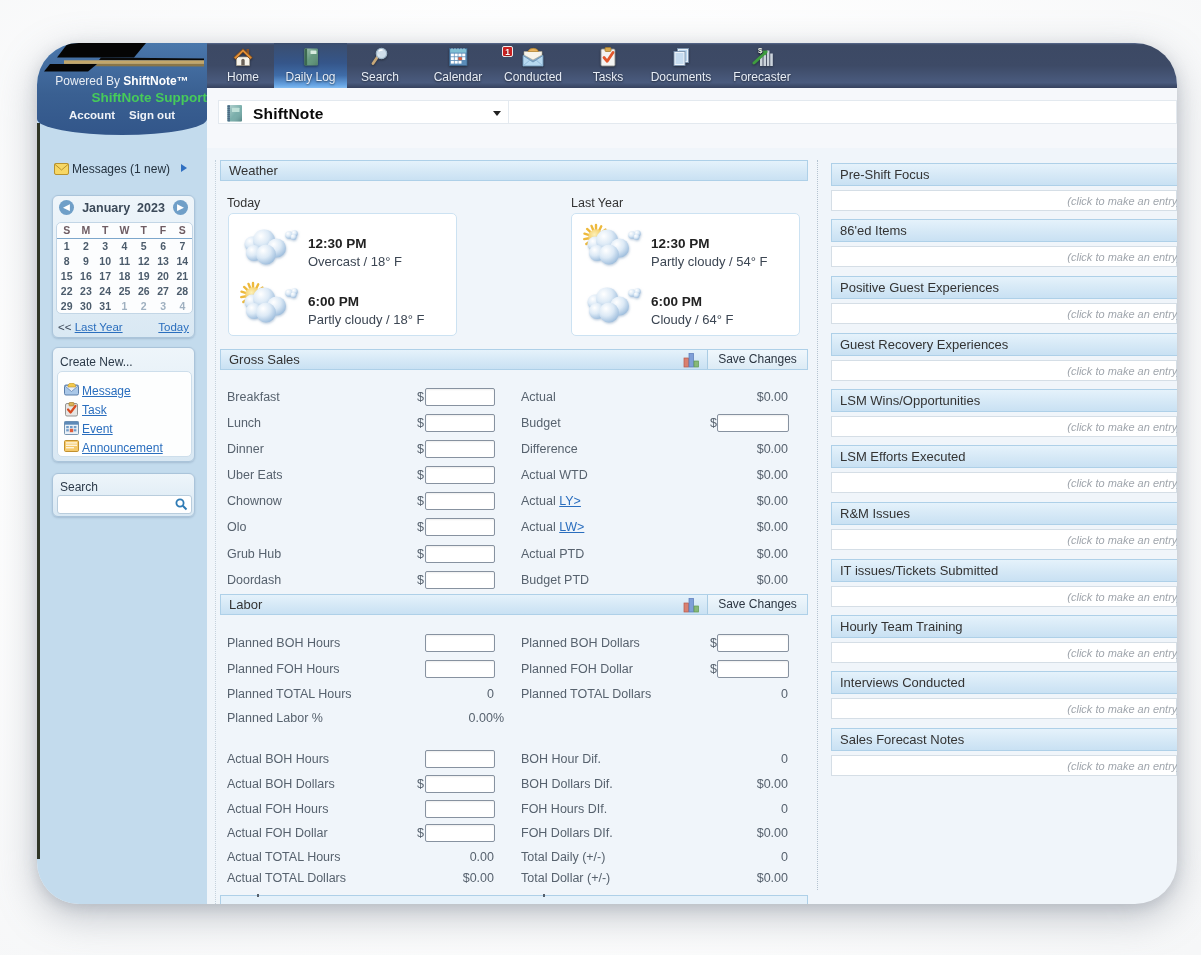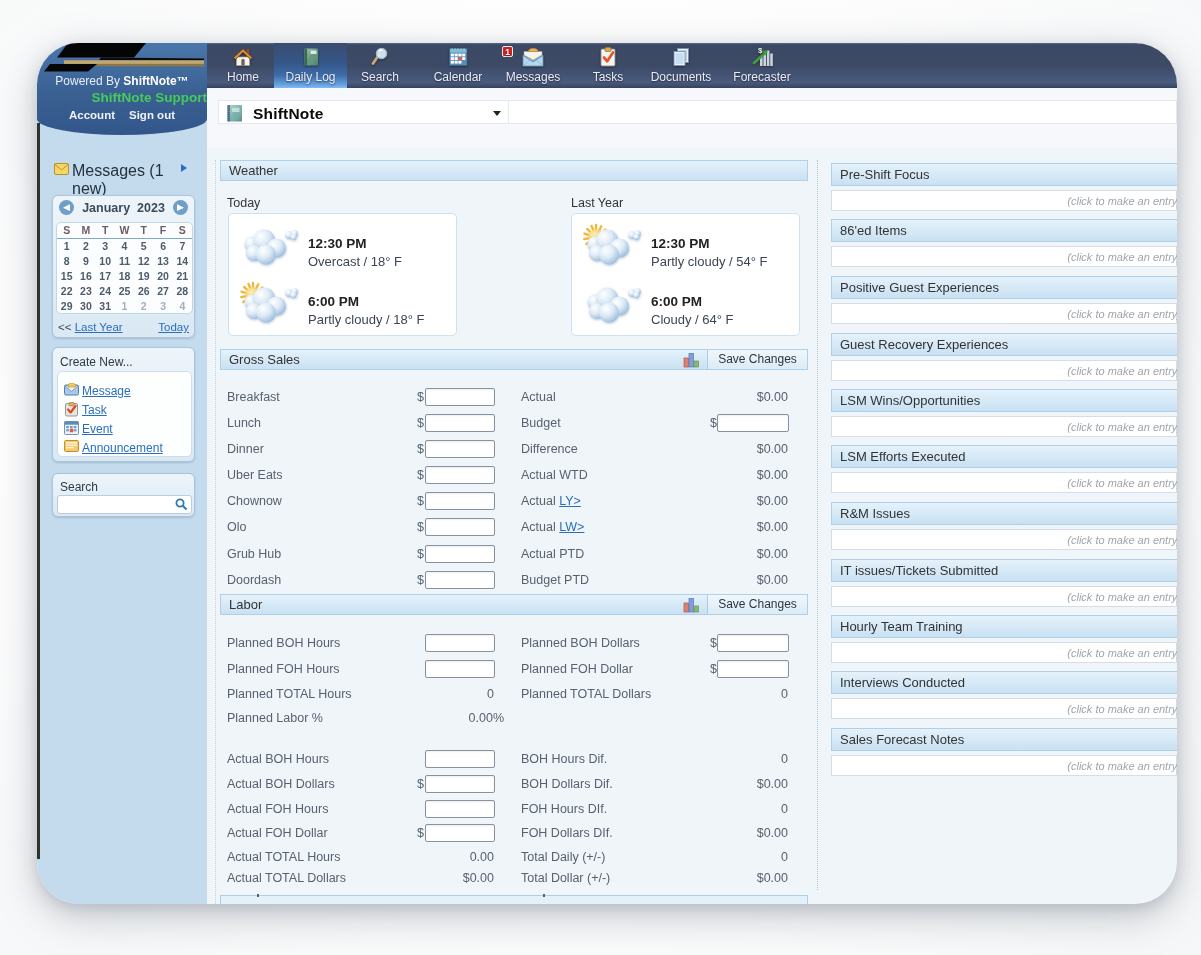--- a/index.html
+++ b/index.html
@@ -14,21 +14,21 @@
 #sidebar { position:absolute; left:0; top:0; width:170px; height:861px; background:#c3dbed; }
 #sbhead { position:absolute; left:0; top:0; width:170px; height:92px;
   background:linear-gradient(#4a77ab, #3a6092 55%, #32568a);
   border-radius:0 0 50% 50% / 0 0 16px 16px; z-index:3; }
 #sbhead .pw { position:absolute; top:31px; width:100%; text-align:center; color:#e8edf4; font-size:12px; }
 #sbhead .pw b { color:#fff; }
 #sbhead .sup { position:absolute; top:47px; width:100%; text-align:right; color:#46cb5a; font-size:13.5px; font-weight:bold; }
 #sbhead .acct { position:absolute; top:66px; width:100%; text-align:center; color:#f0f3f8; font-size:11.5px; font-weight:bold; }
 #sbhead .acct span { margin:8px 7px;text-align:right; }
 #leftstripe { position:absolute; left:0; top:80px; width:3px; height:736px; background:#2f3526; z-index:2; }
-.msgrow { position:absolute; left:17px; top:118px; width:145px; height:16px; font-size:16px; color:#24323f; }
+.msgrow { position:absolute; left:17px; top:118px; width:145px; height:16px; font-size:12px; color:#24323f; }
 .msgrow .txt { position:absolute; left:18px; top:1px; }
 .msgrow .arr { position:absolute; left:127px; top:3px; width:0; height:0; border-left:6px solid #2f6fc1; border-top:4px solid transparent; border-bottom:4px solid transparent; }
 .sbpanel { position:absolute; left:15px; width:143px; background:linear-gradient(#eef5fa,#d9e8f3);
   border:1px solid #aac4da; border-radius:6px; box-shadow:0 1px 2px rgba(70,100,130,.25); }
 #calpanel { top:152px; height:143px; }
 #calhdr { position:absolute; top:5px; left:0; width:100%; text-align:center; font-size:12.5px; font-weight:bold; color:#3c4a59; }
 .calbtn { position:absolute; top:4px; width:15px; height:15px; border-radius:50%; background:#6f9fc8; color:#fff; font-size:9px; line-height:15px; text-align:center; }
 #calprev { left:6px; } #calnext { right:6px; }
 #calgrid { position:absolute; left:3px; top:26px; width:137px; height:92px; background:#fcfdfe; border:1px solid #c3d6e6; border-radius:5px; font-size:11px; }
 #calgrid table { width:100%; height:100%; border-collapse:collapse; }
@@ -318,21 +318,21 @@
         <span class="badge">1</span>
         <span class="ic"><svg width="24" height="22" viewBox="0 0 24 22">
             <g transform="translate(1,2)">
               <path d="M1 7.5 L11 1 L21 7.5 L21 18 L1 18 Z" fill="#7ba2c4"></path>
               <path d="M2 7 L11 12 L20 7 L20 3.5 L2 3.5 Z" fill="#f7f4ea" stroke="#b0a890" stroke-width="0.6"></path>
               <path d="M6 3.5 A5.5 4.5 0 0 1 16.5 3.5 Z" fill="#e8b25e" stroke="#b8872e" stroke-width="0.7"></path>
               <path d="M1 7.5 L11 14 L21 7.5 L21 18 L1 18 Z" fill="#b7d9f0" stroke="#6d94b5" stroke-width="0.9"></path>
               <path d="M1 18 L8.5 11.5 M21 18 L13.5 11.5" stroke="#8fb8d8" stroke-width="0.9"></path>
             </g>
           </svg></span>
-        <span class="lb">Messages</span>
+        <span class="lb">Conducted</span>
       </div>
 <div class="navitem" style="left:371px;width:60px;">
         <span class="ic"><svg width="22" height="22" viewBox="0 0 22 22">
             <rect x="4" y="3" width="14" height="17" rx="1.2" fill="#f4f4f2" stroke="#8b8b88" stroke-width="0.9"></rect>
             <rect x="8" y="1.5" width="6" height="4" rx="1" fill="#d9a94e" stroke="#a87d2e" stroke-width="0.8"></rect>
             <path d="M7 11.5 l3.2 3.8 L16 6.5" fill="none" stroke="#e2572c" stroke-width="2.8" stroke-linecap="round" stroke-linejoin="round"></path>
           </svg></span>
         <span class="lb">Tasks</span>
       </div>
 <div class="navitem" style="left:435px;width:78px;">
@@ -604,21 +604,21 @@
 <div class="flabel" style="left:190px;top:828px;">Actual TOTAL Dollars</div>
       <div class="fval" style="left:358px;top:828px;width:99px;">$0.00</div>
 <div class="flabel" style="left:484px;top:593px;">Planned BOH Dollars</div>
       <div class="dollar" style="left:673px;top:593px;">$</div>
       <div class="inbox" style="left:680px;top:591px;width:72px;"></div>
 <div class="flabel" style="left:484px;top:619px;">Planned FOH Dollar</div>
       <div class="dollar" style="left:673px;top:619px;">$</div>
       <div class="inbox" style="left:680px;top:617px;width:72px;"></div>
 <div class="flabel" style="left:484px;top:644px;">Planned TOTAL Dollars</div>
       <div class="fval" style="left:651px;top:644px;width:100px;">0</div>
-<div class="flabel" style="left:484px;top:709px;">BOH Hours Dif.</div>
+<div class="flabel" style="left:484px;top:709px;">BOH Hour Dif.</div>
       <div class="fval" style="left:651px;top:709px;width:100px;">0</div>
 <div class="flabel" style="left:484px;top:734px;">BOH Dollars Dif.</div>
       <div class="fval" style="left:651px;top:734px;width:100px;">$0.00</div>
 <div class="flabel" style="left:484px;top:759px;">FOH Hours DIf.</div>
       <div class="fval" style="left:651px;top:759px;width:100px;">0</div>
 <div class="flabel" style="left:484px;top:783px;">FOH Dollars DIf.</div>
       <div class="fval" style="left:651px;top:783px;width:100px;">$0.00</div>
 <div class="flabel" style="left:484px;top:807px;">Total Daily (+/-)</div>
       <div class="fval" style="left:651px;top:807px;width:100px;">0</div>
 <div class="flabel" style="left:484px;top:828px;">Total Dollar (+/-)</div>

